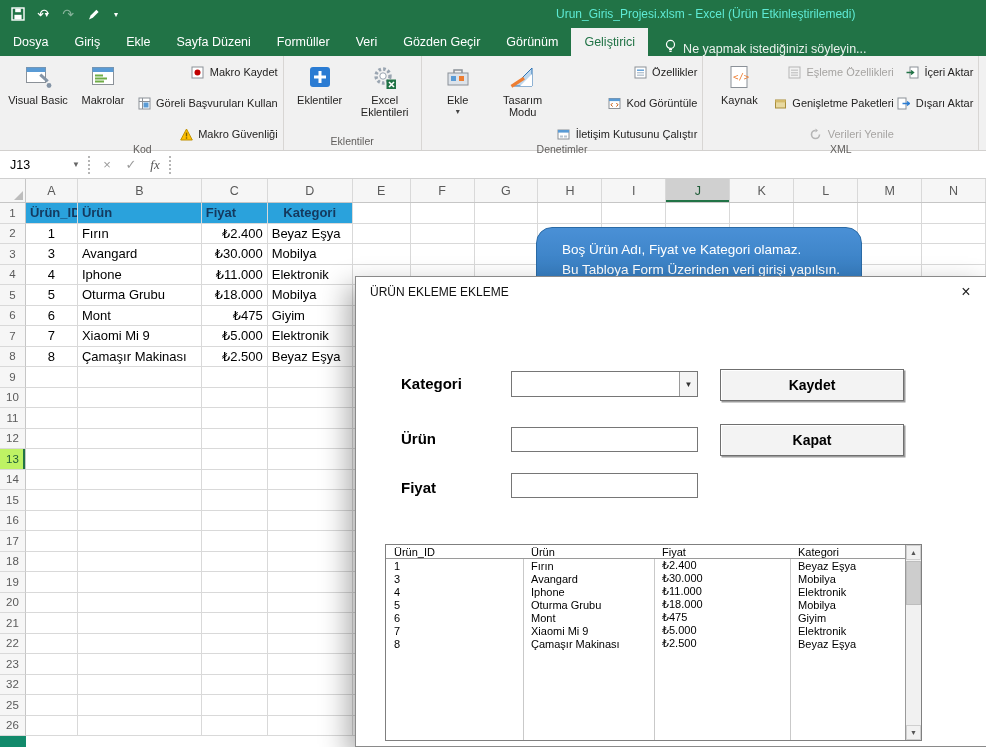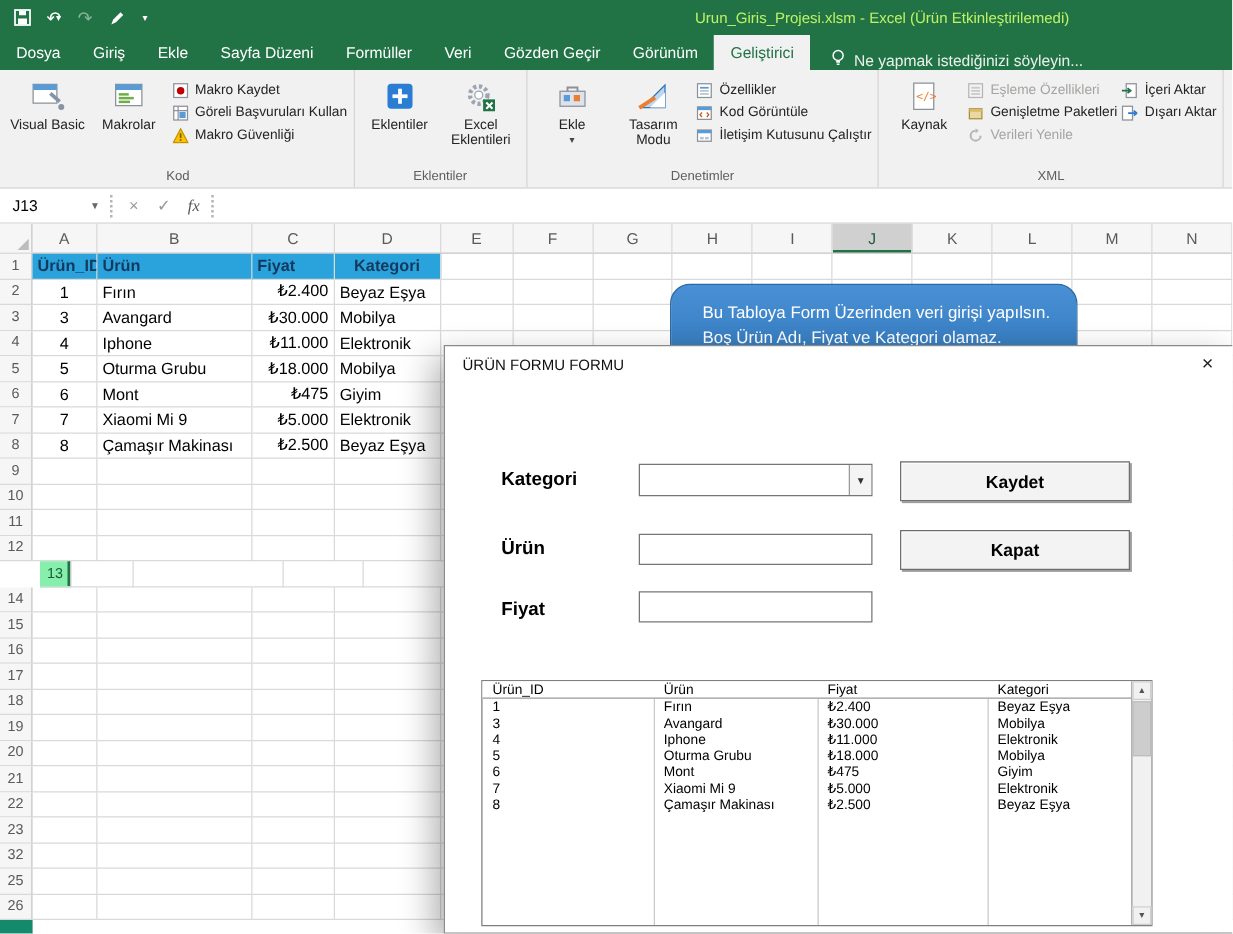--- a/index.html
+++ b/index.html
@@ -6,37 +6,37 @@
 html,body{background:#fff;}
 body{font-family:"Liberation Sans","DejaVu Sans",sans-serif;}
 .app{position:relative;width:986px;height:747px;overflow:hidden;background:#fff;}
 
 
 .titlebar{height:28px;background:#217346;position:relative;display:flex;align-items:center;color:#fff;}
 .qat{display:flex;align-items:center;gap:3px;padding-left:7px;}
 .qat-btn{width:22px;height:22px;display:flex;align-items:center;justify-content:center;font-size:14px;color:#fff;}
 .qat-btn.dim{opacity:.45;}
 .qat-dd{font-size:8px;margin-left:-4px;}
-.title-text{position:absolute;left:556px;top:0;height:28px;display:flex;align-items:center;font-size:12px;color:#bef264;white-space:nowrap;}
+.title-text{position:absolute;left:556px;top:0;height:28px;display:flex;align-items:center;font-size:12px;color:#5eead4;white-space:nowrap;}
 
 
 .tabrow{height:28px;background:#217346;display:flex;align-items:stretch;}
 .tabs{display:flex;align-items:stretch;}
 .tab{display:flex;align-items:center;padding:0 13px;font-size:12.5px;color:#fff;white-space:nowrap;}
 .tab.active{background:#f1f1f1;color:#217346;}
 .tellme{display:flex;align-items:flex-end;gap:6px;margin-left:16px;font-size:12.5px;color:rgba(255,255,255,.9);}
 
 
 .ribbon{height:95px;background:#f1f1f1;border-bottom:1px solid #d2d0ce;display:flex;align-items:stretch;padding-left:2px;}
 .rgroup{display:flex;flex-direction:column;border-right:1px solid #d8d6d4;padding:1px 5px 0 5px;}
 .rg-content{display:flex;flex:1;align-items:stretch;gap:3px;}
 .rg-label{font-size:10.5px;color:#605e5c;text-align:center;padding:1px 0 3px;}
 .rb-large{width:62px;display:flex;flex-direction:column;align-items:center;padding-top:5px;gap:2px;font-size:11px;line-height:12px;color:#252423;text-align:center;}
 .rb-large .rb-ic{height:30px;display:flex;align-items:center;justify-content:center;}
-.rb-col{display:flex;flex-direction:column;padding-top:7px;gap:2px;}
+.rb-col{display:flex;flex-direction:column;padding-top:7px;gap:15px;align-items:flex-end;}
 .rb-small{display:flex;align-items:center;gap:5px;font-size:11px;color:#252423;white-space:nowrap;height:16px;}
 .rb-small.disabled{color:#a6a4a2;}
 .rb-small .si{display:flex;align-items:center;justify-content:center;width:14px;height:14px;}
 .dd{font-size:8px;color:#444;line-height:8px;}
 
 
 .fbar{height:28px;background:#fff;border-bottom:1px solid #cfcfcf;display:flex;align-items:center;}
 .namebox{width:86px;height:100%;display:flex;align-items:center;padding-left:10px;font-size:12.5px;color:#000;}
 .nb-arrow{margin-left:auto;width:20px;font-size:8px;color:#666;text-align:center;}
 .f-sep{height:18px;border-left:2px dotted #b5b5b5;margin:0 5px 0 2px;}
@@ -45,21 +45,21 @@
 .f-input{flex:1;height:100%;}
 
 
 .colheaders{display:flex;height:24px;background:#f6f6f6;border-bottom:1px solid #c6c6c6;}
 .corner{width:26px;position:relative;border-right:1px solid #c6c6c6;background:#f6f6f6;}
 .corner:after{content:"";position:absolute;right:2px;bottom:2px;border-left:9px solid transparent;border-bottom:9px solid #bdbdbd;}
 .colh{display:flex;align-items:center;justify-content:center;font-size:12.5px;color:#5a5a5a;border-right:1px solid #d9d9d9;}
 .colh.sel{background:#d0d0d0;color:#1e5c38;box-shadow:inset 0 -2px 0 #217346;}
 .grow{display:flex;height:20.5px;}
 .rowh{width:26px;display:flex;align-items:center;justify-content:center;font-size:11.5px;color:#5a5a5a;background:#f6f6f6;border-right:1px solid #c6c6c6;border-bottom:1px solid #d9d9d9;}
-.rowh.sel{background:#86efac;color:#1e5c38;box-shadow:inset -2px 0 0 #217346;margin-left:32px;}
+.rowh.sel{background:#bef264;color:#1e5c38;box-shadow:inset -2px 0 0 #217346;}
 .rowh.ghost{border-bottom:none;}
 .cell{display:flex;align-items:center;padding:0 4px;font-size:13px;color:#000;border-right:1px solid #d9d9d9;border-bottom:1px solid #d9d9d9;overflow:hidden;white-space:nowrap;}
 .cell.ghost{border:none;}
 .cell.thead{background:#2aa2dc;color:#14395e;font-weight:700;}
 .ac{justify-content:center;} .ar{justify-content:flex-end;} .al{justify-content:flex-start;}
 
 
 .sheet-btn{position:absolute;left:368px;top:237px;width:122px;height:35px;z-index:3;background:#f2f2f2;border:1px solid #828282;box-shadow:0 1px 2px rgba(0,0,0,.2);display:flex;align-items:center;justify-content:center;font-size:13px;color:#000;}
 .info-shape{position:absolute;left:536px;top:227px;width:326px;height:74px;z-index:3;border-radius:16px;background:linear-gradient(180deg,#4a90d6 0%,#2e75b6 100%);border:1px solid #2a6aa5;color:#fff;font-size:13.5px;line-height:20px;padding:12px 0 0 25px;}
 .bl-strip{position:absolute;left:0;top:736px;width:26px;height:11px;background:#128a6b;z-index:4;}
@@ -845,28 +845,28 @@
           <div class="cell ghost" style="width: 64px;"></div>
           <div class="cell ghost" style="width: 64px;"></div>
           <div class="cell ghost" style="width: 64px;"></div>
           <div class="cell ghost" style="width: 64px;"></div>
           <div class="cell ghost" style="width: 64px;"></div>
         </div>
       </div>
   </div>
 
   <div class="info-shape">
+    <div>Boş Ürün Adı, Fiyat ve Kategori olamaz.</div>
     <div>Bu Tabloya Form Üzerinden veri girişi yapılsın.</div>
-    <div>Boş Ürün Adı, Fiyat ve Kategori olamaz.</div>
   </div>
   <div class="bl-strip"></div>
 
   <div class="uform">
     <div class="uf-title">
-      <span>ÜRÜN FORMU FORMU</span>
+      <span>ÜRÜN EKLEME EKLEME</span>
       <span class="uf-close">×</span>
     </div>
     <div class="uf-body">
 
       <div class="uf-lab" style="top:69px">Kategori</div>
       <div class="uf-box uf-combo" style="top:65px">
         <span class="combo-btn">▼</span>
       </div>
       <div class="uf-btn" style="top:63px">Kaydet</div>
 

